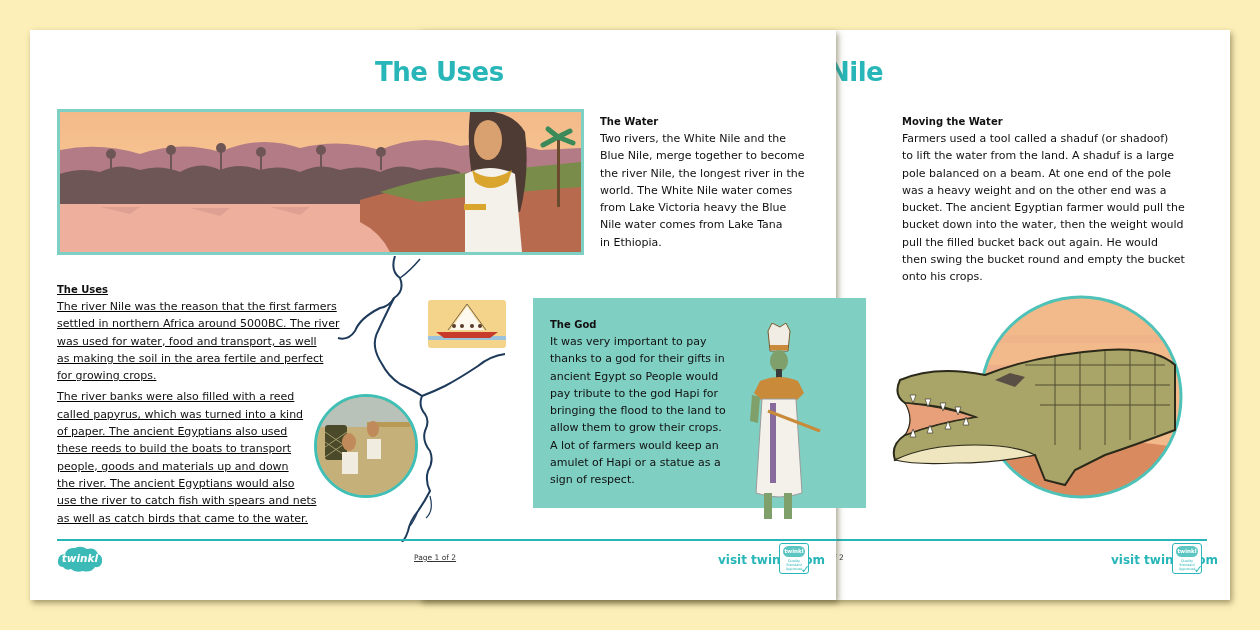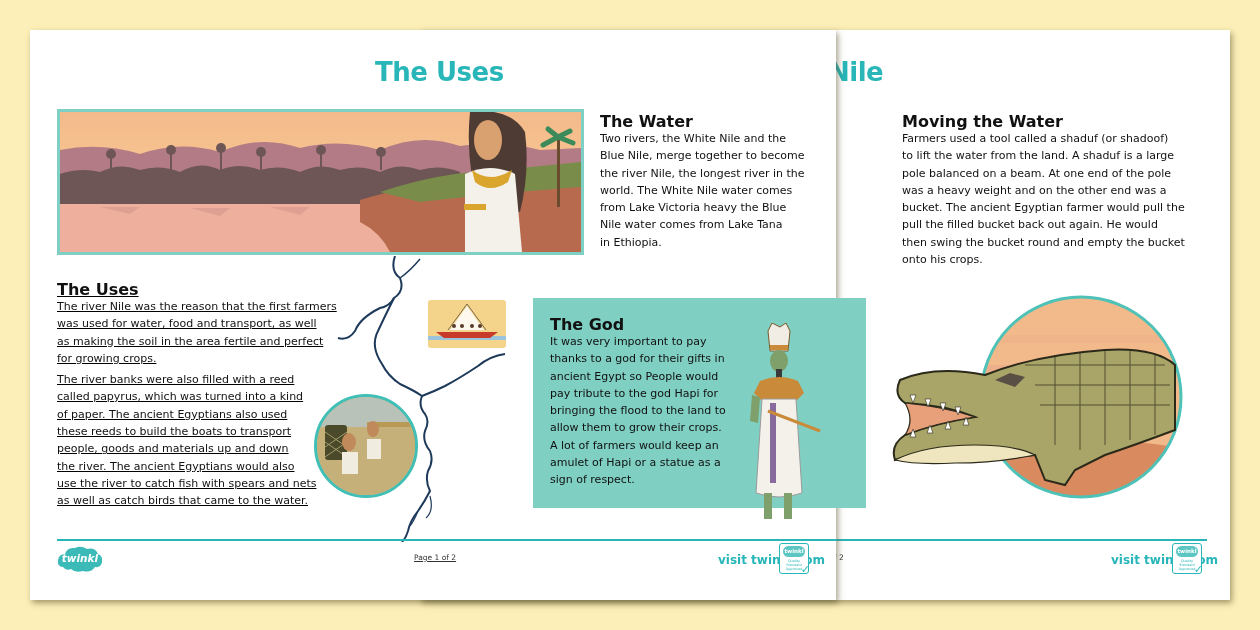--- a/index.html
+++ b/index.html
@@ -21,21 +21,21 @@
     position: absolute;
     font-family: "DejaVu Sans", sans-serif;
     font-weight: bold;
     font-size: 26px;
     color: #28b6b9;
     letter-spacing: -0.5px;
   }
   .heading {
     font-family: "DejaVu Sans", sans-serif;
     font-weight: bold;
-    font-size: 16px;
+    font-size: 10px;
     color: #111;
     line-height: 17px;
   }
   .body-text {
     font-family: "DejaVu Sans", sans-serif;
     font-size: 11px;
     color: #111;
     line-height: 17.3px;
   }
   .block { position: absolute; }
@@ -104,20 +104,21 @@
   <div class="title" style="left:408px; top:27px;">Nile</div>
 
   <div class="block" style="left:482px; top:83px; width:310px;">
     <div class="heading">Moving the Water</div>
     <div class="body-text">
       <div>Farmers used a tool called a shaduf (or shadoof)</div>
       <div>to lift the water from the land. A shaduf is a large</div>
       <div>pole balanced on a beam. At one end of the pole</div>
       <div>was a heavy weight and on the other end was a</div>
       <div>bucket. The ancient Egyptian farmer would pull the</div>
+      <div>bucket down into the water, then the weight would</div>
       <div>pull the filled bucket back out again. He would</div>
       <div>then swing the bucket round and empty the bucket</div>
       <div>onto his crops.</div>
     </div>
   </div>
 
   <div style="position:absolute; left:455px; top:265px; width:320px; height:210px;">
     <svg width="320" height="210" viewBox="0 0 320 210">
       <defs>
         <clipPath id="crocClip">
@@ -243,20 +244,21 @@
           <circle cx="44" cy="26" r="2"></circle>
           <circle cx="52" cy="26" r="2"></circle>
         </g>
     </svg>
   </div>
 
   <div class="block" style="left:27px; top:251px; width:300px;text-decoration:underline;">
     <div class="heading">The Uses</div>
     <div class="body-text">
       <div>The river Nile was the reason that the first farmers</div>
+      <div>settled in northern Africa around 5000BC. The river</div>
       <div>was used for water, food and transport, as well</div>
       <div>as making the soil in the area fertile and perfect</div>
       <div>for growing crops.</div>
     </div>
     <div class="body-text" style="margin-top:4px;">
       <div>The river banks were also filled with a reed</div>
       <div>called papyrus, which was turned into a kind</div>
       <div>of paper. The ancient Egyptians also used</div>
       <div>these reeds to build the boats to transport</div>
       <div>people, goods and materials up and down</div>

